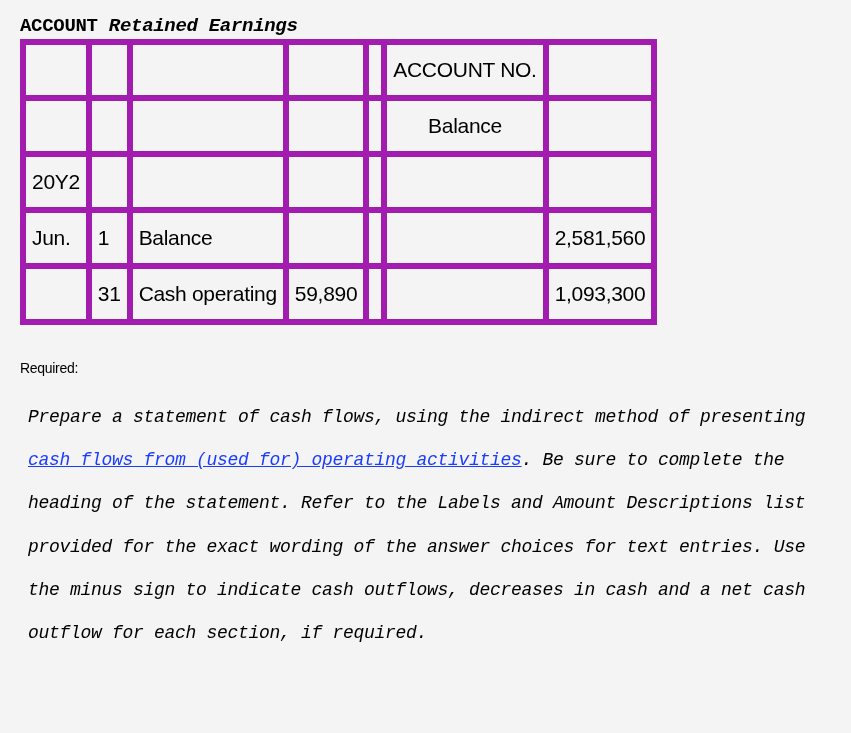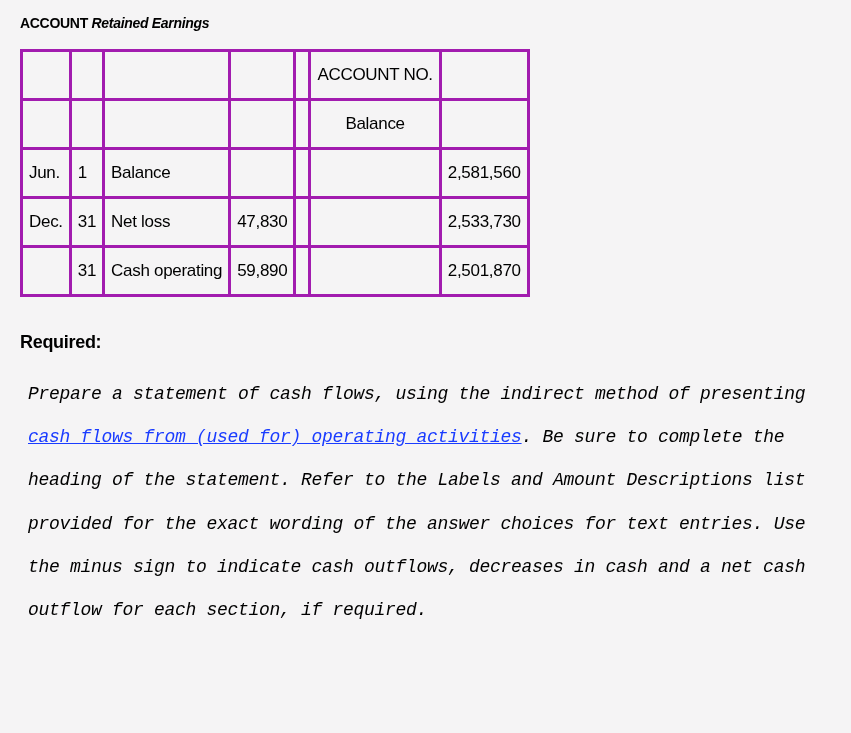--- a/index.html
+++ b/index.html
@@ -7,54 +7,55 @@
     }
     body {
       margin: 0;
       padding: 15px 20px;
       background-color: #f5f4f5;
       font-family: Arial, Helvetica, sans-serif;
       color: #000;
       width: 851px;
     }
     .title {
-      font-size: 14px;
-      margin-bottom: 18px;
+      font-size: 19px;
+      margin-bottom: 2px;
       letter-spacing: -0.3px;
+      font-family: Liberation Mono, monospace;
     }
     .title .label {
       font-weight: bold;
     }
     .title .name {
       font-weight: bold;
       font-style: italic;
     }
     table.ledger {
       border-collapse: collapse;
       margin-bottom: 35px;
     }
     table.ledger td, table.ledger th {
-      border: 3px solid #a21caf;
+      border: 6px solid #a21caf;
       padding: 13px 6px;
-      font-size: 17px;
+      font-size: 21px;
       text-align: left;
       vertical-align: middle;
       font-weight: normal;
       white-space: nowrap;
       letter-spacing: -0.3px;
     }
     table.ledger th {
       text-align: center;
     }
     table.ledger td.num {
       text-align: left;
     }
     .required-label {
-      font-weight: bold;
-      font-size: 18px;
+      font-weight: normal;
+      font-size: 14px;
       margin-bottom: 20px;
       letter-spacing: -0.3px;
     }
     .instructions {
       font-style: italic;
       font-size: 18px;
       line-height: 2.4;
       padding: 0 8px;
       letter-spacing: -0.3px;
       font-family: Liberation Mono, monospace;
@@ -86,45 +87,45 @@
   <tr>
     <td></td>
     <td></td>
     <td></td>
     <td></td>
     <td></td>
     <th>Balance</th>
     <td></td>
   </tr>
   <tr>
+    <td>20Y2</td>
+    <td></td>
+    <td></td>
+    <td class="num"></td>
+    <td class="num"></td>
+    <td class="num"></td>
+    <td class="num"></td>
+  </tr>
+  <tr>
     <td>Jun.</td>
     <td>1</td>
     <td>Balance</td>
     <td class="num"></td>
     <td class="num"></td>
     <td class="num"></td>
     <td class="num">2,581,560</td>
   </tr>
   <tr>
-    <td>Dec.</td>
-    <td>31</td>
-    <td>Net loss</td>
-    <td class="num">47,830</td>
-    <td class="num"></td>
-    <td class="num"></td>
-    <td class="num">2,533,730</td>
-  </tr>
-  <tr>
     <td></td>
     <td>31</td>
     <td>Cash operating</td>
     <td class="num">59,890</td>
     <td class="num"></td>
     <td class="num"></td>
-    <td class="num">2,501,870</td>
+    <td class="num">1,093,300</td>
   </tr>
 </tbody>
   </table>
 
 <div class="required-label">Required:</div>
 
 <div class="instructions">
   <span>Prepare a statement of cash flows, using the indirect method of presenting </span><a href="#">cash flows from (used for) operating activities</a><span>. Be sure to complete the heading of the statement. Refer to the Labels and Amount Descriptions list provided for the exact wording of the answer choices for text entries. Use the minus sign to indicate cash outflows, decreases in cash and a net cash outflow for each section, if required.</span>
 </div>
 

